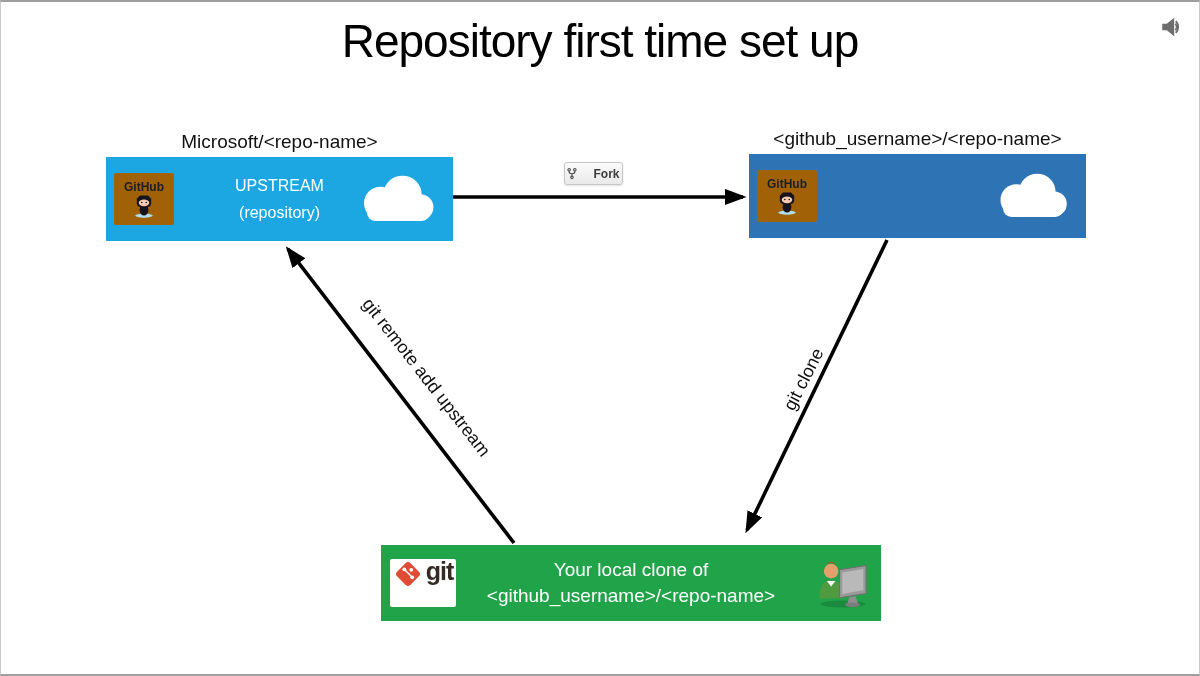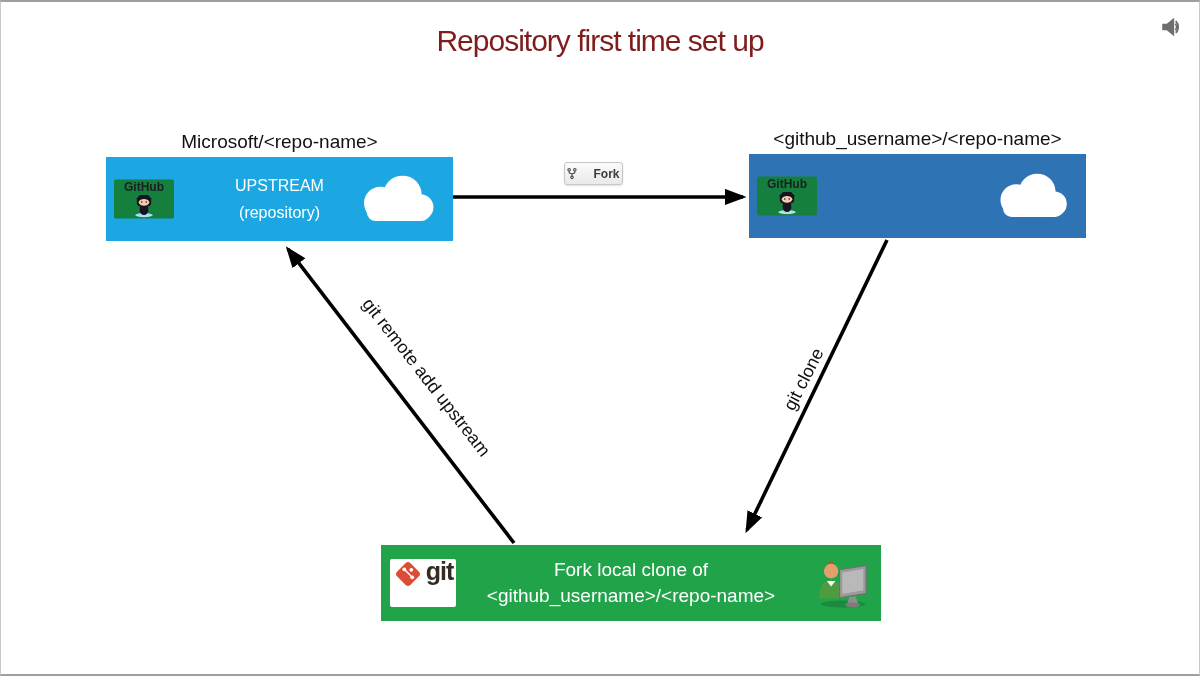--- a/index.html
+++ b/index.html
@@ -17,24 +17,24 @@
     border-bottom:2px solid #9f9f9f;
     border-left:1px solid #c9c9c9;
     border-right:1px solid #c9c9c9;
     box-sizing:border-box;
   }
   .speaker{
     position:absolute;top:11px;right:13px;width:28px;height:28px;
     display:flex;align-items:center;justify-content:center;cursor:pointer;
   }
   .title{
-    position:absolute;top:22px;left:0;width:100%;
+    position:absolute;top:12px;left:0;width:100%;
     text-align:center;
-    font-size:30px;font-weight:300;letter-spacing:-1px;
-    color:#7f1d1d;margin:0;
+    font-size:46px;font-weight:300;letter-spacing:-1px;
+    color:#000000;margin:0;
   }
 
   
   .node-label{
     position:absolute;text-align:center;
     font-size:19px;color:#111;
   }
   .label-upstream{left:105px;top:129px;width:347px;}
   .label-origin{left:748px;top:126px;width:337px;}
 
@@ -45,21 +45,21 @@
   }
   .box-upstream{left:105px;top:155px;width:347px;height:84px;background:var(--upstream-blue,#1ca7e2);}
   .box-origin{left:748px;top:152px;width:337px;height:84px;background:var(--origin-blue,#2e74b5);}
   .box-local{left:380px;top:543px;width:500px;height:76px;background:var(--local-green,#21a449);}
 
   .box-text{text-align:center;font-size:16px;line-height:27px;}
   .box-local .box-text{font-size:19px;line-height:26px;}
 
   .gh-card{
     position:absolute;left:8px;top:50%;transform:translateY(-50%);
-    width:60px;height:39px;background:#15803d;border-radius:2px;
+    width:60px;height:52px;background:#a16207;border-radius:2px;
     display:flex;flex-direction:column;align-items:center;justify-content:center;
   }
   .gh-card .gh-word{font-size:12px;font-weight:bold;color:#1b1f23;line-height:13px;}
   .git-card{
     position:absolute;left:9px;top:50%;transform:translateY(-50%);
     width:66px;height:48px;background:#fff;border-radius:2px;
     display:flex;align-items:flex-start;justify-content:center;gap:3px;
   }
   .git-card .git-word{font-size:25px;font-weight:bold;color:#362b24;line-height:25px;letter-spacing:-1px;}
 
@@ -184,21 +184,21 @@
         <rect x="6" y="6" width="20" height="20" rx="3.5" transform="rotate(45 16 16)" fill="#de4c36"></rect>
         <line x1="12" y1="11" x2="20.5" y2="19.5" stroke="#fff" stroke-width="1.5"></line>
         <line x1="17.5" y1="12.5" x2="17.5" y2="21" stroke="#fff" stroke-width="0"></line>
         <circle cx="12" cy="11" r="2" fill="#fff"></circle>
         <circle cx="20.5" cy="19.5" r="2" fill="#fff"></circle>
         <circle cx="19.5" cy="11.5" r="2" fill="#fff"></circle>
       </svg>
       <span class="git-word">git</span>
     </div>
     <div class="box-text">
-      <div>Fork local clone of</div>
+      <div>Your local clone of</div>
       <div>&lt;github_username&gt;/&lt;repo-name&gt;</div>
     </div>
     <svg class="person" width="56" height="52" viewBox="0 0 40 36">
       <ellipse cx="20" cy="33" rx="16" ry="2.5" fill="#1b8a3e"></ellipse>
       <path d="M3 29 q0 -13 8.5 -13 q8.5 0 8.5 13 Z" fill="#4f9c40"></path>
       <path d="M8.5 16.5 l3 4 l3 -4 Z" fill="#fff"></path>
       <circle cx="11.5" cy="9.5" r="5.2" fill="#e2a06c"></circle>
       <path d="M6.3 9 a5.2 5.2 0 0 1 10.4 0 q0 -2.5 -1.6 -3.6 q-1.2 -2.4 -3.6 -2.4 q-2.4 0 -3.6 2.4 q-1.6 1.1 -1.6 3.6 Z" fill="#bb4d1a"></path>
       <path d="M17.5 8.5 L36.5 5.5 L36.5 25.5 L17.5 28.5 Z" fill="#9a9a9a" stroke="#6f6f6f" stroke-width="0.8"></path>
       <path d="M19.5 10.5 L34.5 8 L34.5 23.2 L19.5 25.8 Z" fill="#b9b9b9"></path>

